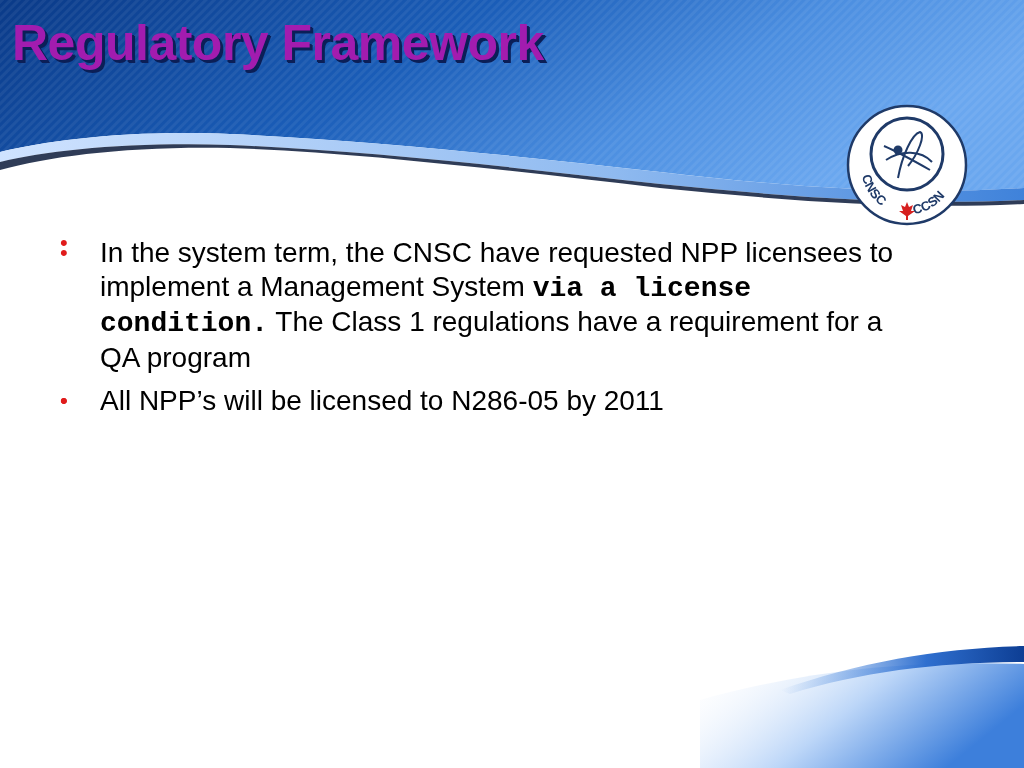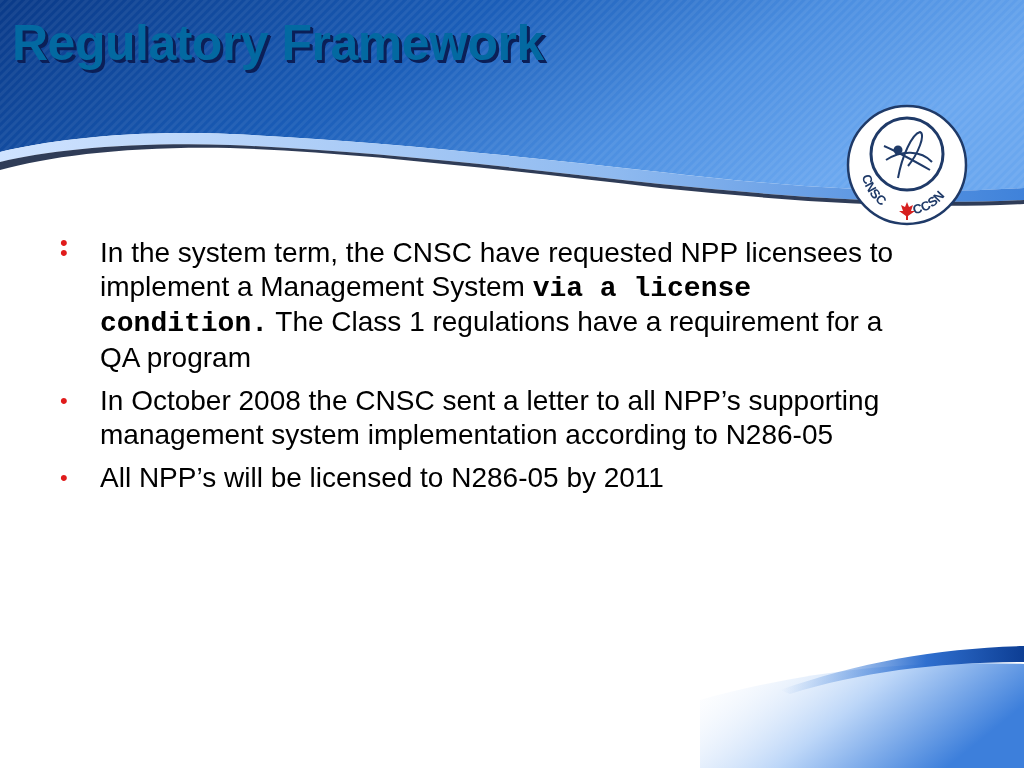--- a/index.html
+++ b/index.html
@@ -3,21 +3,21 @@
   <meta charset="utf-8">
   <style>
     html, body { margin: 0; padding: 0; }
     body { width: 1024px; height: 768px; overflow: hidden; background: #ffffff; position: relative; font-family: "Liberation Sans", sans-serif; }
     .slide { position: absolute; left: 0; top: 0; width: 1024px; height: 768px; overflow: hidden; background: #ffffff; }
     .header-bg { position: absolute; left: 0; top: 0; width: 1024px; height: 240px; }
     .footer-swoosh { position: absolute; left: 0; top: 0; width: 1024px; height: 768px; pointer-events: none; }
     .title {
       position: absolute; left: 12px; top: 14px; margin: 0;
       font-family: "Liberation Sans", sans-serif; font-weight: bold; font-size: 50px;
-      color: #0369a1; letter-spacing: -0.5px;
+      color: #a21caf; letter-spacing: -0.5px;
       text-shadow: 3px 3px 0 #0b1f57, 2px 2px 0 #0b1f57;
       white-space: nowrap;
     }
     .logo { position: absolute; left: 846px; top: 104px; width: 122px; height: 122px; }
     .bullets { position: absolute; left: 58px; top: 226px; width: 860px; margin: 0; padding: 0; list-style: none; }
     .bullet { position: relative; padding-left: 42px; margin-bottom: 10px; font-size: 28px; line-height: 33.5px; color: #000000; }
     .bullet-dot { position: absolute; left: 2px; top: 0; color: #e01b1b; font-size: 22px; line-height: 33.5px; }
     .bullet-text b { font-weight: bold; font-family: Liberation Mono, monospace; }
   </style>
 </head>
@@ -92,21 +92,20 @@
   <ul class="bullets">
     <li class="bullet">
       <span class="bullet-dot">•</span>
     </li>
     <li class="bullet">
       <span class="bullet-dot">•</span>
       <span class="bullet-text"><span>In the system term, the CNSC have requested NPP licensees to implement a Management System </span><b>via a license condition.</b><span> The Class 1 regulations have a requirement for a QA program</span></span>
     </li>
     <li class="bullet">
       <span class="bullet-dot">•</span>
-      <span class="bullet-text">In October 2008 the CNSC sent a letter to all NPP’s supporting management system implementation according to N286-05</span>
     </li>
     <li class="bullet">
       <span class="bullet-dot">•</span>
       <span class="bullet-text">All NPP’s will be licensed to N286-05 by 2011</span>
     </li>
   </ul>
 
 </div>
 
 </body></html>

